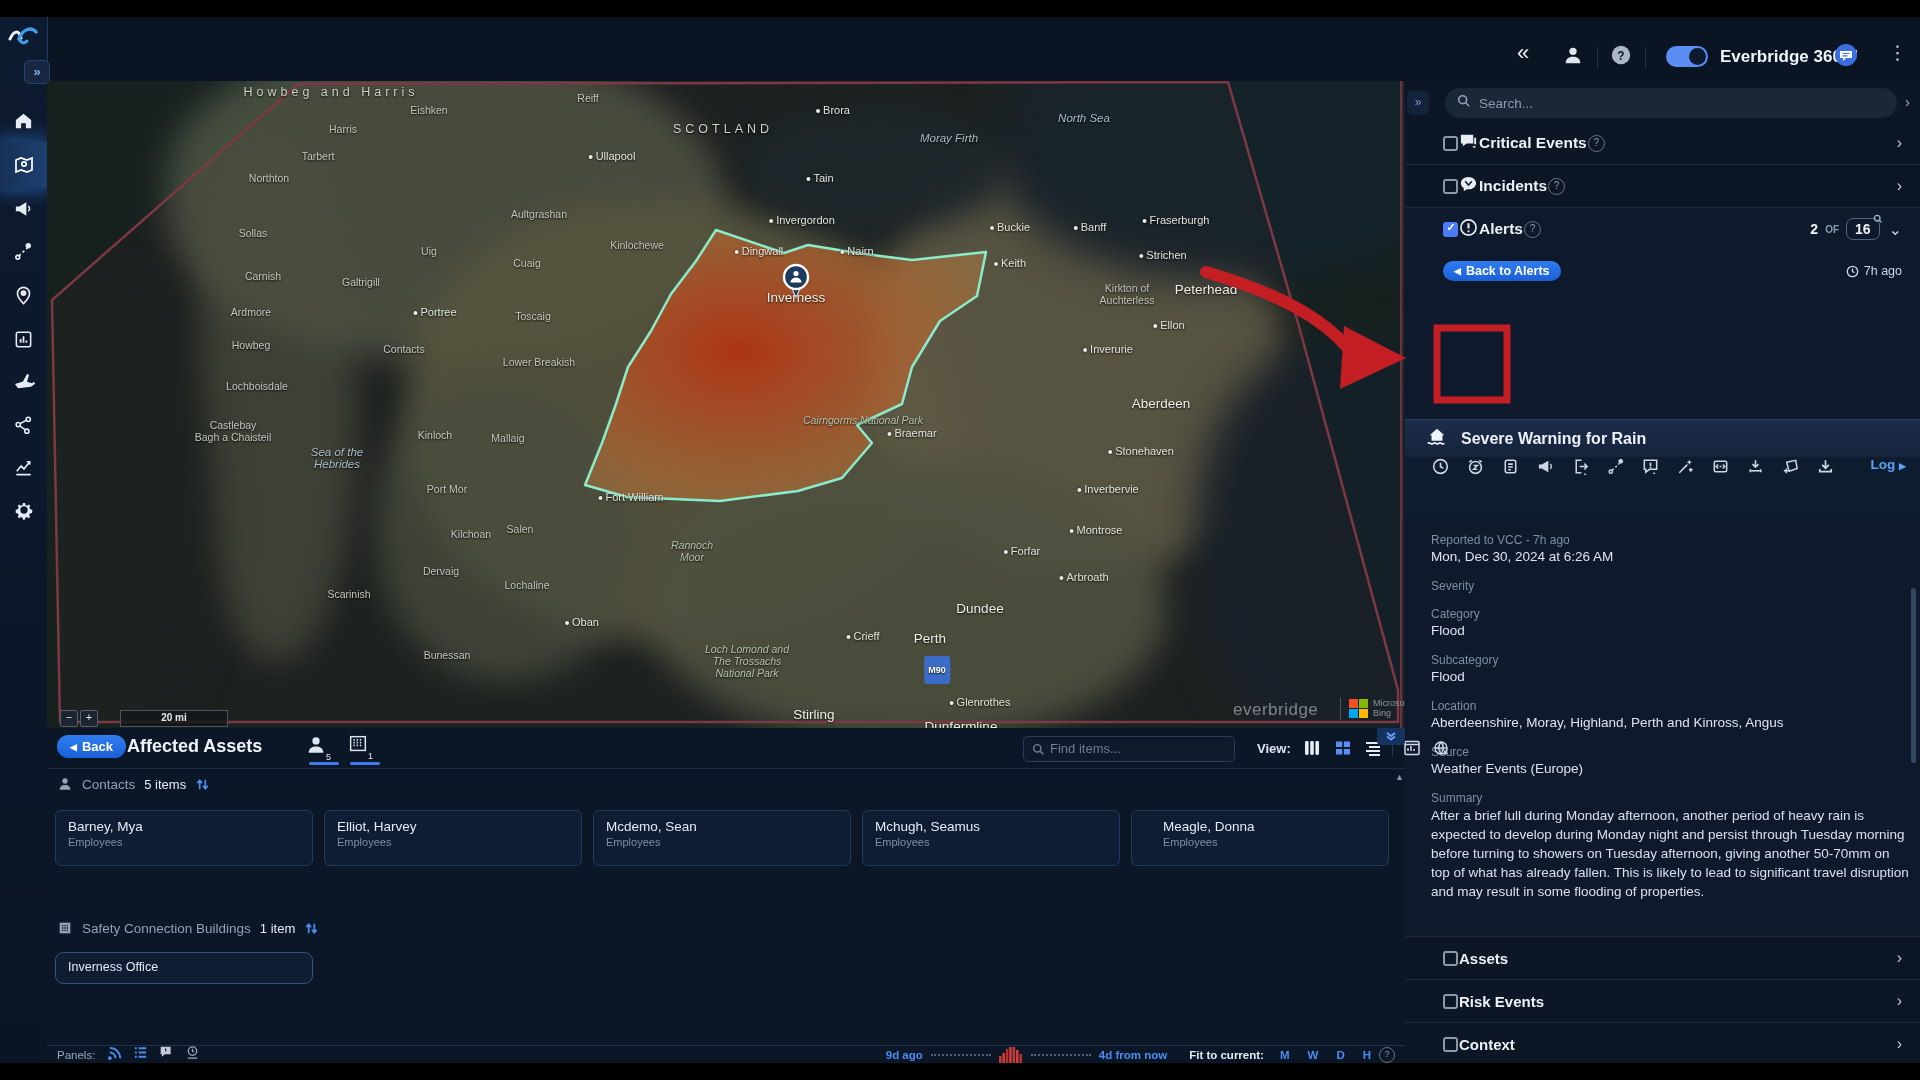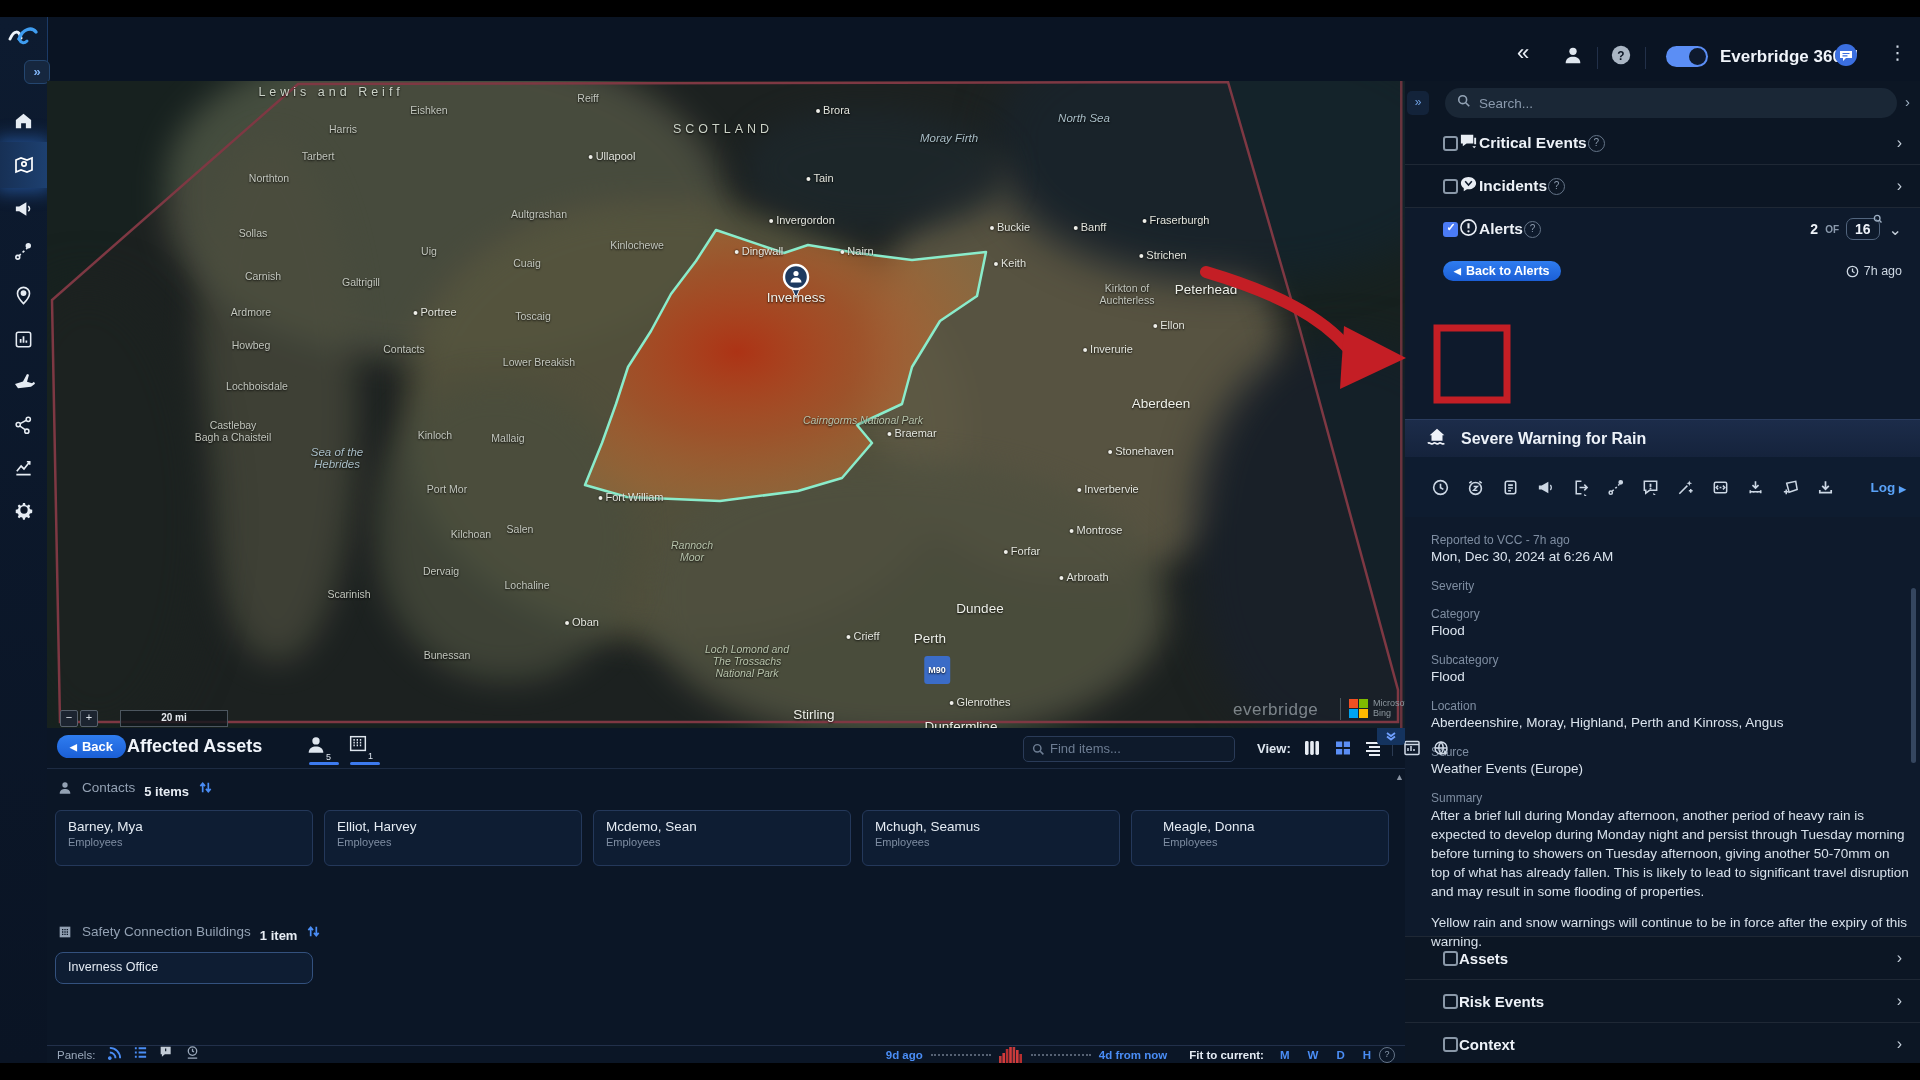--- a/index.html
+++ b/index.html
@@ -40,39 +40,39 @@
   .rp-row{position:absolute;left:12px;right:0;height:42px;display:flex;align-items:center;padding:0 18px 0 26px;gap:1px;box-sizing:border-box;justify-content:center;}
   .rp-label{color:#edf1f7;font-weight:bold;font-size:15.5px;}
   .cbox{width:15px;height:15px;border:2px solid #8a98a8;border-radius:3px;box-sizing:border-box;flex:none;}
   .cbox.on{background:#4b7bf5;border-color:#4b7bf5;position:relative;}
   .cbox.on:after{content:"✓";position:absolute;left:1.5px;top:-2.5px;color:#fff;font-size:11px;font-weight:bold;}
   .helpc{width:15px;height:15px;border:1.5px solid #64748а;border:1.5px solid #647488;border-radius:50%;color:#8b9aad;font-size:10px;line-height:14px;text-align:center;flex:none;}
   .chev{color:#c3cdd8;font-size:16px;margin-left:auto;}
   #alert-card{position:absolute;left:0;top:127px;width:515px;height:728px;background:#0e1a2c;}
   #titlebar{position:absolute;left:0;top:211px;right:0;height:38px;background:linear-gradient(180deg,#1c2c4a,#15233c);display:flex;align-items:center;gap:12px;padding:0 20px;box-sizing:border-box;border-top:1px solid #2a3c5e;}
   #titlebar span.t{color:#edf2f9;font-size:16px;font-weight:bold;}
-  #toolbar{position:absolute;left:0;top:249px;right:0;height:60px;background:#0e1c30;display:flex;align-items:center;padding-left:18px;box-sizing:border-box;}
+  #toolbar{position:absolute;left:0;top:249px;right:0;height:60px;background:#0e1c30;display:flex;padding-left:18px;box-sizing:border-box;}
   .tbi{width:35px;color:#ccd7e4;display:flex;justify-content:center;}
   #log-link{margin-left:auto;margin-right:14px;color:#5aa2f7;font-size:13.5px;font-weight:bold;}
   #details{position:absolute;left:0;top:309px;right:0;height:547px;padding:16px 26px 0 26px;box-sizing:border-box;}
   .fld{margin-bottom:13px;}
   .fld .l{color:#7e8da1;font-size:12px;line-height:15px;}
   .fld .v{color:#dbe4ee;font-size:13.5px;line-height:18px;}
   .sum{color:#d7e0ea;font-size:13.5px;line-height:19px;width:478px;}
   #rp-scroll{position:absolute;right:4px;top:380px;width:5px;height:175px;border-radius:3px;background:#35465f;}
   .count-box{border:1px solid #52657e;border-radius:7px;padding:2px 8px;color:#eef2f8;font-weight:bold;font-size:14px;position:relative;}
   
   #bpanel{position:absolute;left:47px;top:728px;width:1358px;height:335px;background:#0b1626;}
   #bp-head{position:absolute;left:0;top:0;right:0;height:40px;border-bottom:1px solid #1d2b42;}
   .pill{background:linear-gradient(180deg,#2f7df0,#1b5fd6);color:#fff;border-radius:13px;font-size:13px;font-weight:bold;display:inline-flex;align-items:center;gap:5px;padding:4px 13px;}
   .card{position:absolute;width:258px;height:56px;background:#0e1d33;border:1px solid #24385a;border-radius:6px;box-sizing:border-box;padding:8px 12px;}
   .card .n{color:#e4ebf3;font-size:13.5px;}
   .card .s{color:#7f8ea3;font-size:11px;margin-top:2px;}
   .sec-h{position:absolute;display:flex;align-items:center;gap:9px;color:#93a1b3;font-size:13.5px;}
-  .sec-h .cnt{color:#e8edf4;font-weight:bold;font-size:13px;margin-top:8px;}
+  .sec-h .cnt{color:#e8edf4;font-weight:normal;font-size:13px;}
   #find{position:absolute;left:976px;top:8px;width:212px;height:26px;background:#0e1a2b;border:1px solid #2a3b58;border-radius:5px;color:#6d7d93;font-size:13px;padding:0 8px 0 26px;box-sizing:border-box;font-family:"Liberation Sans",sans-serif;}
   #panelsbar{position:absolute;left:0;top:317px;right:0;height:18px;border-top:1px solid #22304a;display:flex;align-items:center;padding:0 10px;box-sizing:border-box;background:#0b1626;}
   .pb-txt{font-size:11.5px;}
   
   #anno{position:absolute;left:0;top:0;pointer-events:none;}
 </style>
 </head>
 <body>
 
 <div id="app">
@@ -212,21 +212,21 @@
       <g>
         <path d="M744,205 L754,205 L749,217 Z" fill="#1e3a5f" stroke="#fff" stroke-width="1"></path>
         <circle cx="749" cy="196" r="12" fill="#1e3a5f" stroke="#ffffff" stroke-width="2.4"></circle>
         <circle cx="749" cy="192.5" r="2.6" fill="#fff"></circle>
         <path d="M743.5,201.5 a5.5,5 0 0 1 11,0 z" fill="#fff"></path>
       </g>
     </svg>
 
     
     <div id="map-labels">
-        <span class="ml r" style="left: 284px; top: 11px;">Lewis and Reiff</span>
+        <span class="ml r" style="left: 284px; top: 11px;">Howbeg and Harris</span>
         <span class="ml t" style="left: 541px; top: 17px;">Reiff</span>
         <span class="ml t" style="left: 382px; top: 29px;">Eishken</span>
         <span class="ml t" style="left: 296px; top: 48px;">Harris</span>
         <span class="ml r" style="left: 676px; top: 48px;">SCOTLAND</span>
         <span class="ml c" style="left: 786px; top: 29px;"><span class="dot"></span>Brora</span>
         <span class="ml w" style="left: 902px; top: 57px;">Moray Firth</span>
         <span class="ml w" style="left: 1037px; top: 37px;">North Sea</span>
         <span class="ml t" style="left: 271px; top: 75px;">Tarbert</span>
         <span class="ml c" style="left: 565px; top: 75px;"><span class="dot"></span>Ullapool</span>
         <span class="ml c" style="left: 773px; top: 97px;"><span class="dot"></span>Tain</span>
@@ -495,21 +495,20 @@
               <div class="v">Aberdeenshire, Moray, Highland, Perth and Kinross, Angus</div>
             </div>
             <div class="fld">
               <div class="l">Source</div>
               <div class="v">Weather Events (Europe)</div>
             </div>
           </div>
         <div class="fld">
           <div class="l">Summary</div>
           <div class="sum">After a brief lull during Monday afternoon, another period of heavy rain is expected to develop during Monday night and persist through Tuesday morning before turning to showers on Tuesday afternoon, giving another 50-70mm on top of what has already fallen. This is likely to lead to significant travel disruption and may result in some flooding of properties.</div>
-          <div class="sum" style="margin-top:12px;">Yellow rain and snow warnings will continue to be in force after the expiry of this warning.</div>
         </div>
       </div>
       <div id="rp-scroll"></div>
     </div>
 
     <div class="rp-sep" style="top:855px;"></div>
     <div class="rp-row" style="top:856px;">
       <span class="cbox"></span>
       <span class="rp-label" style="font-size:15px;">Assets</span>
       <span class="chev">›</span>

